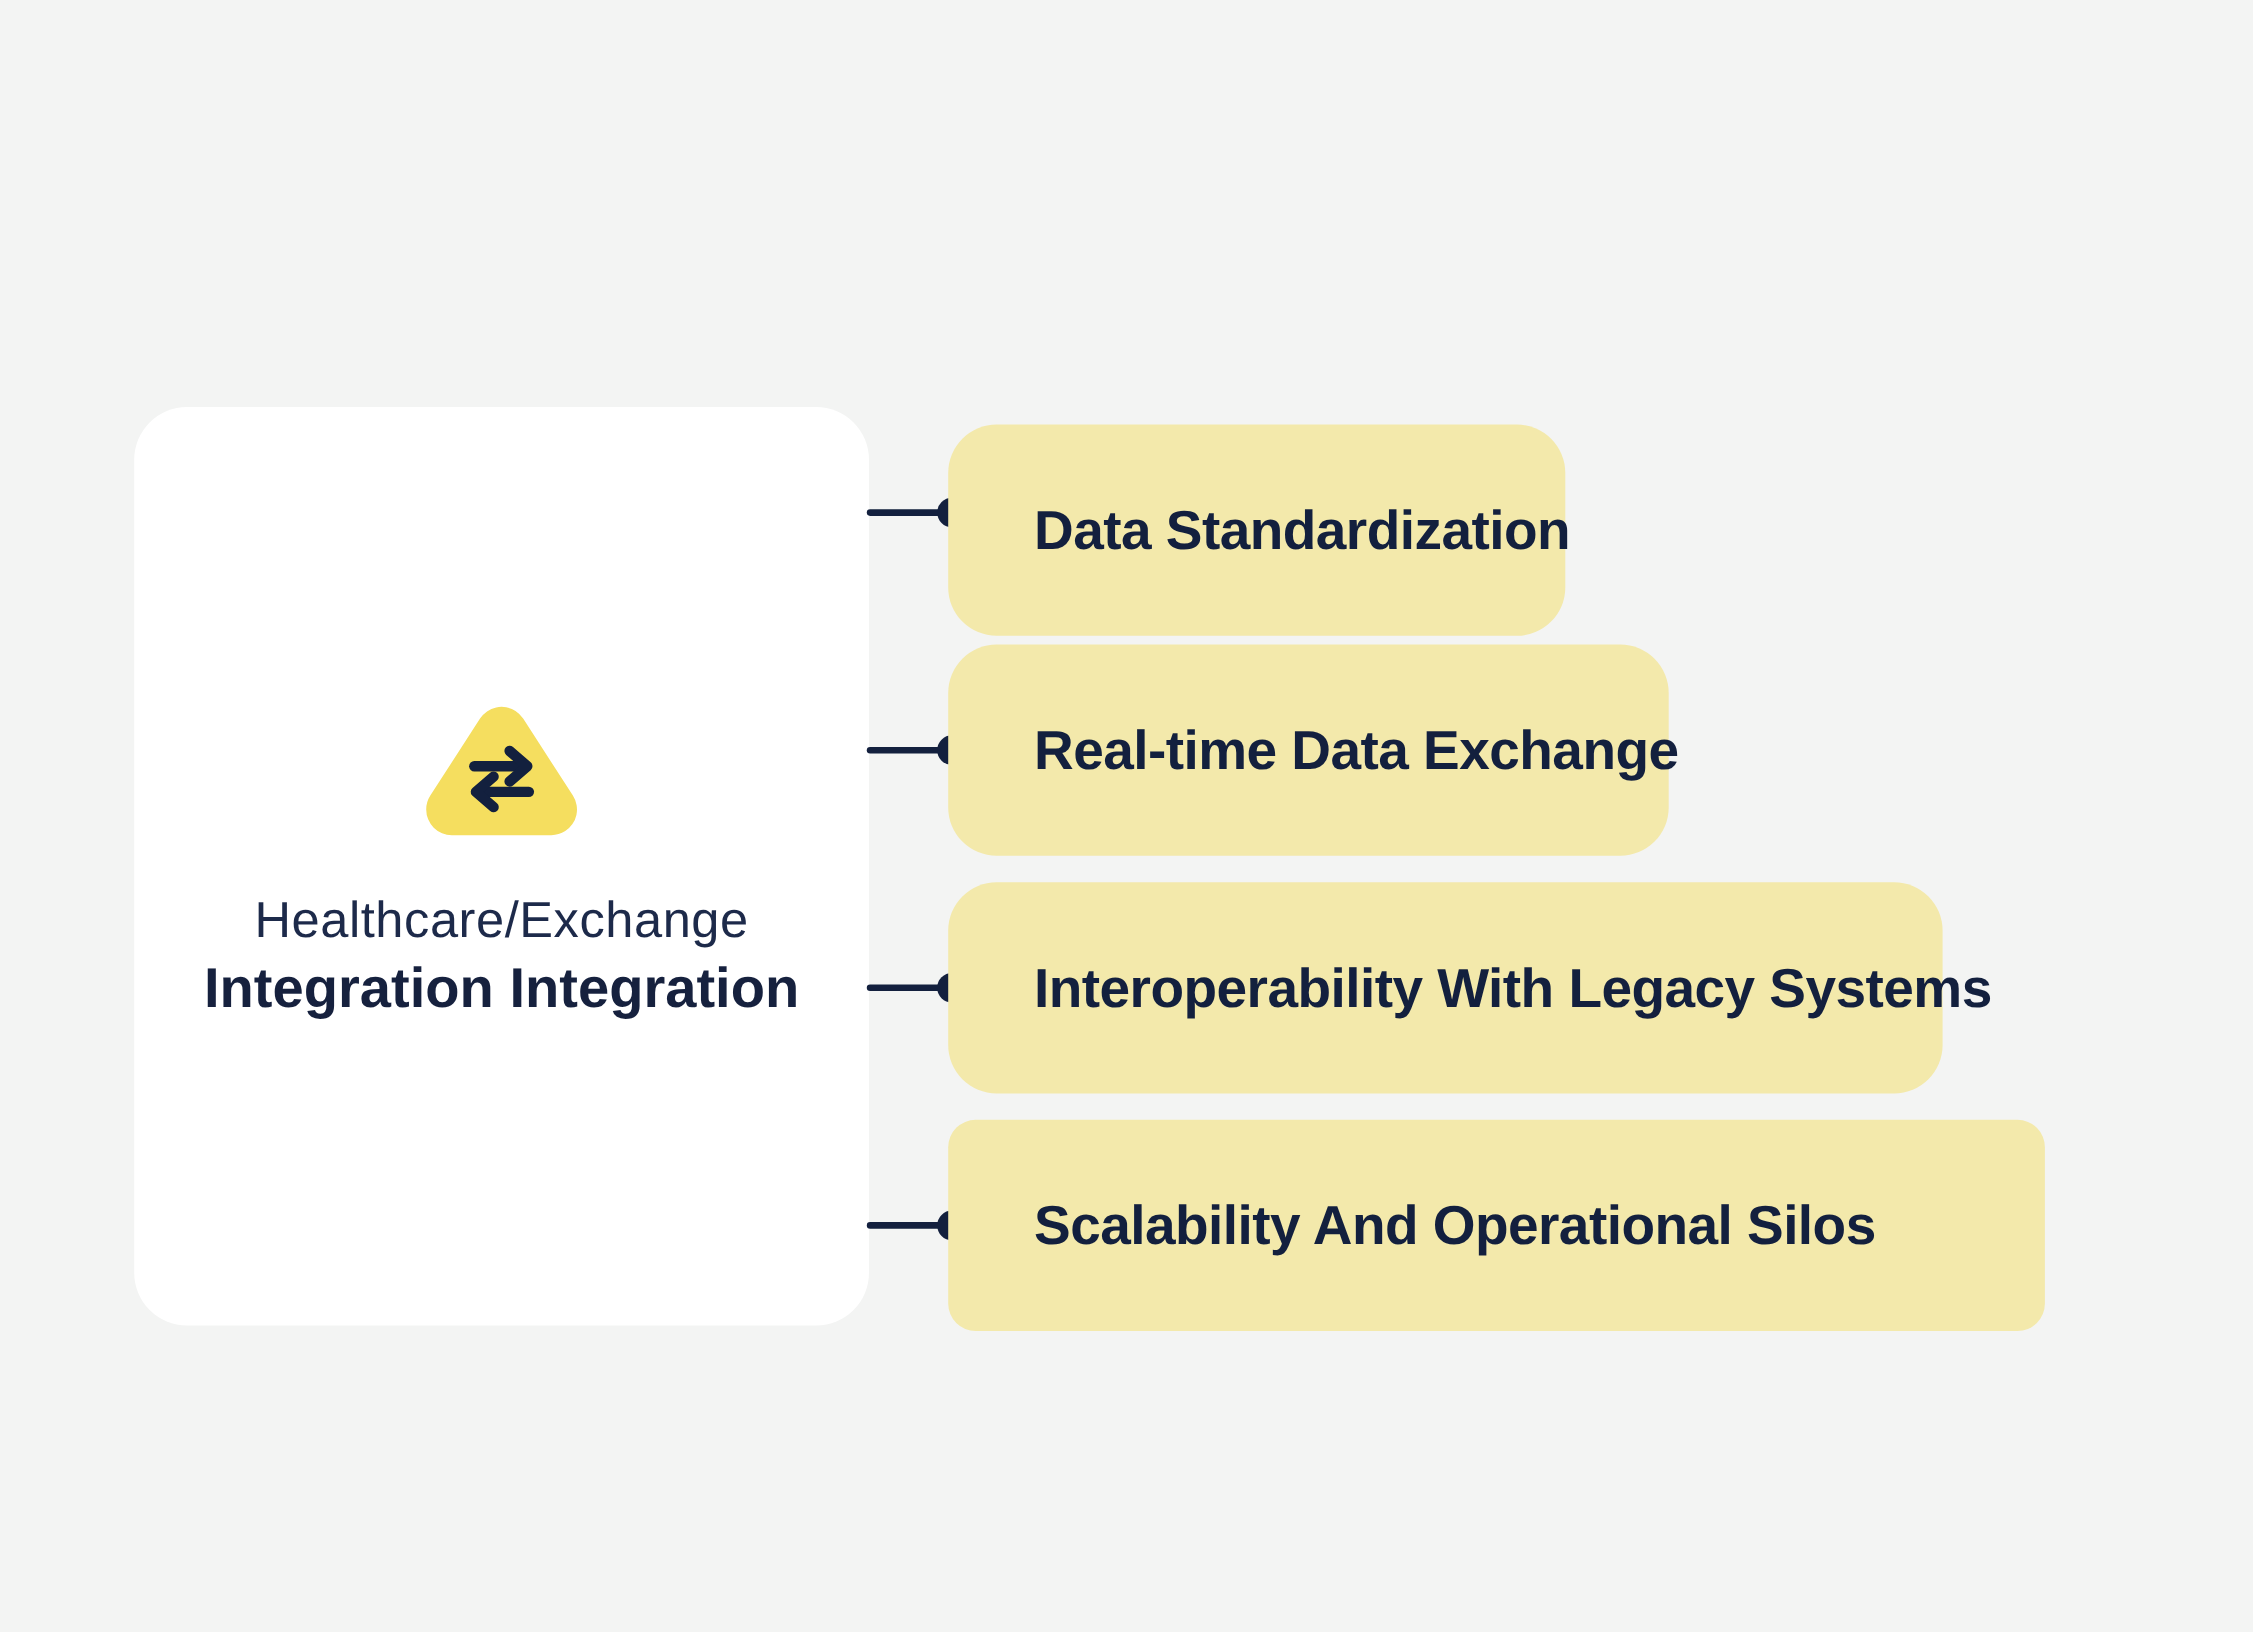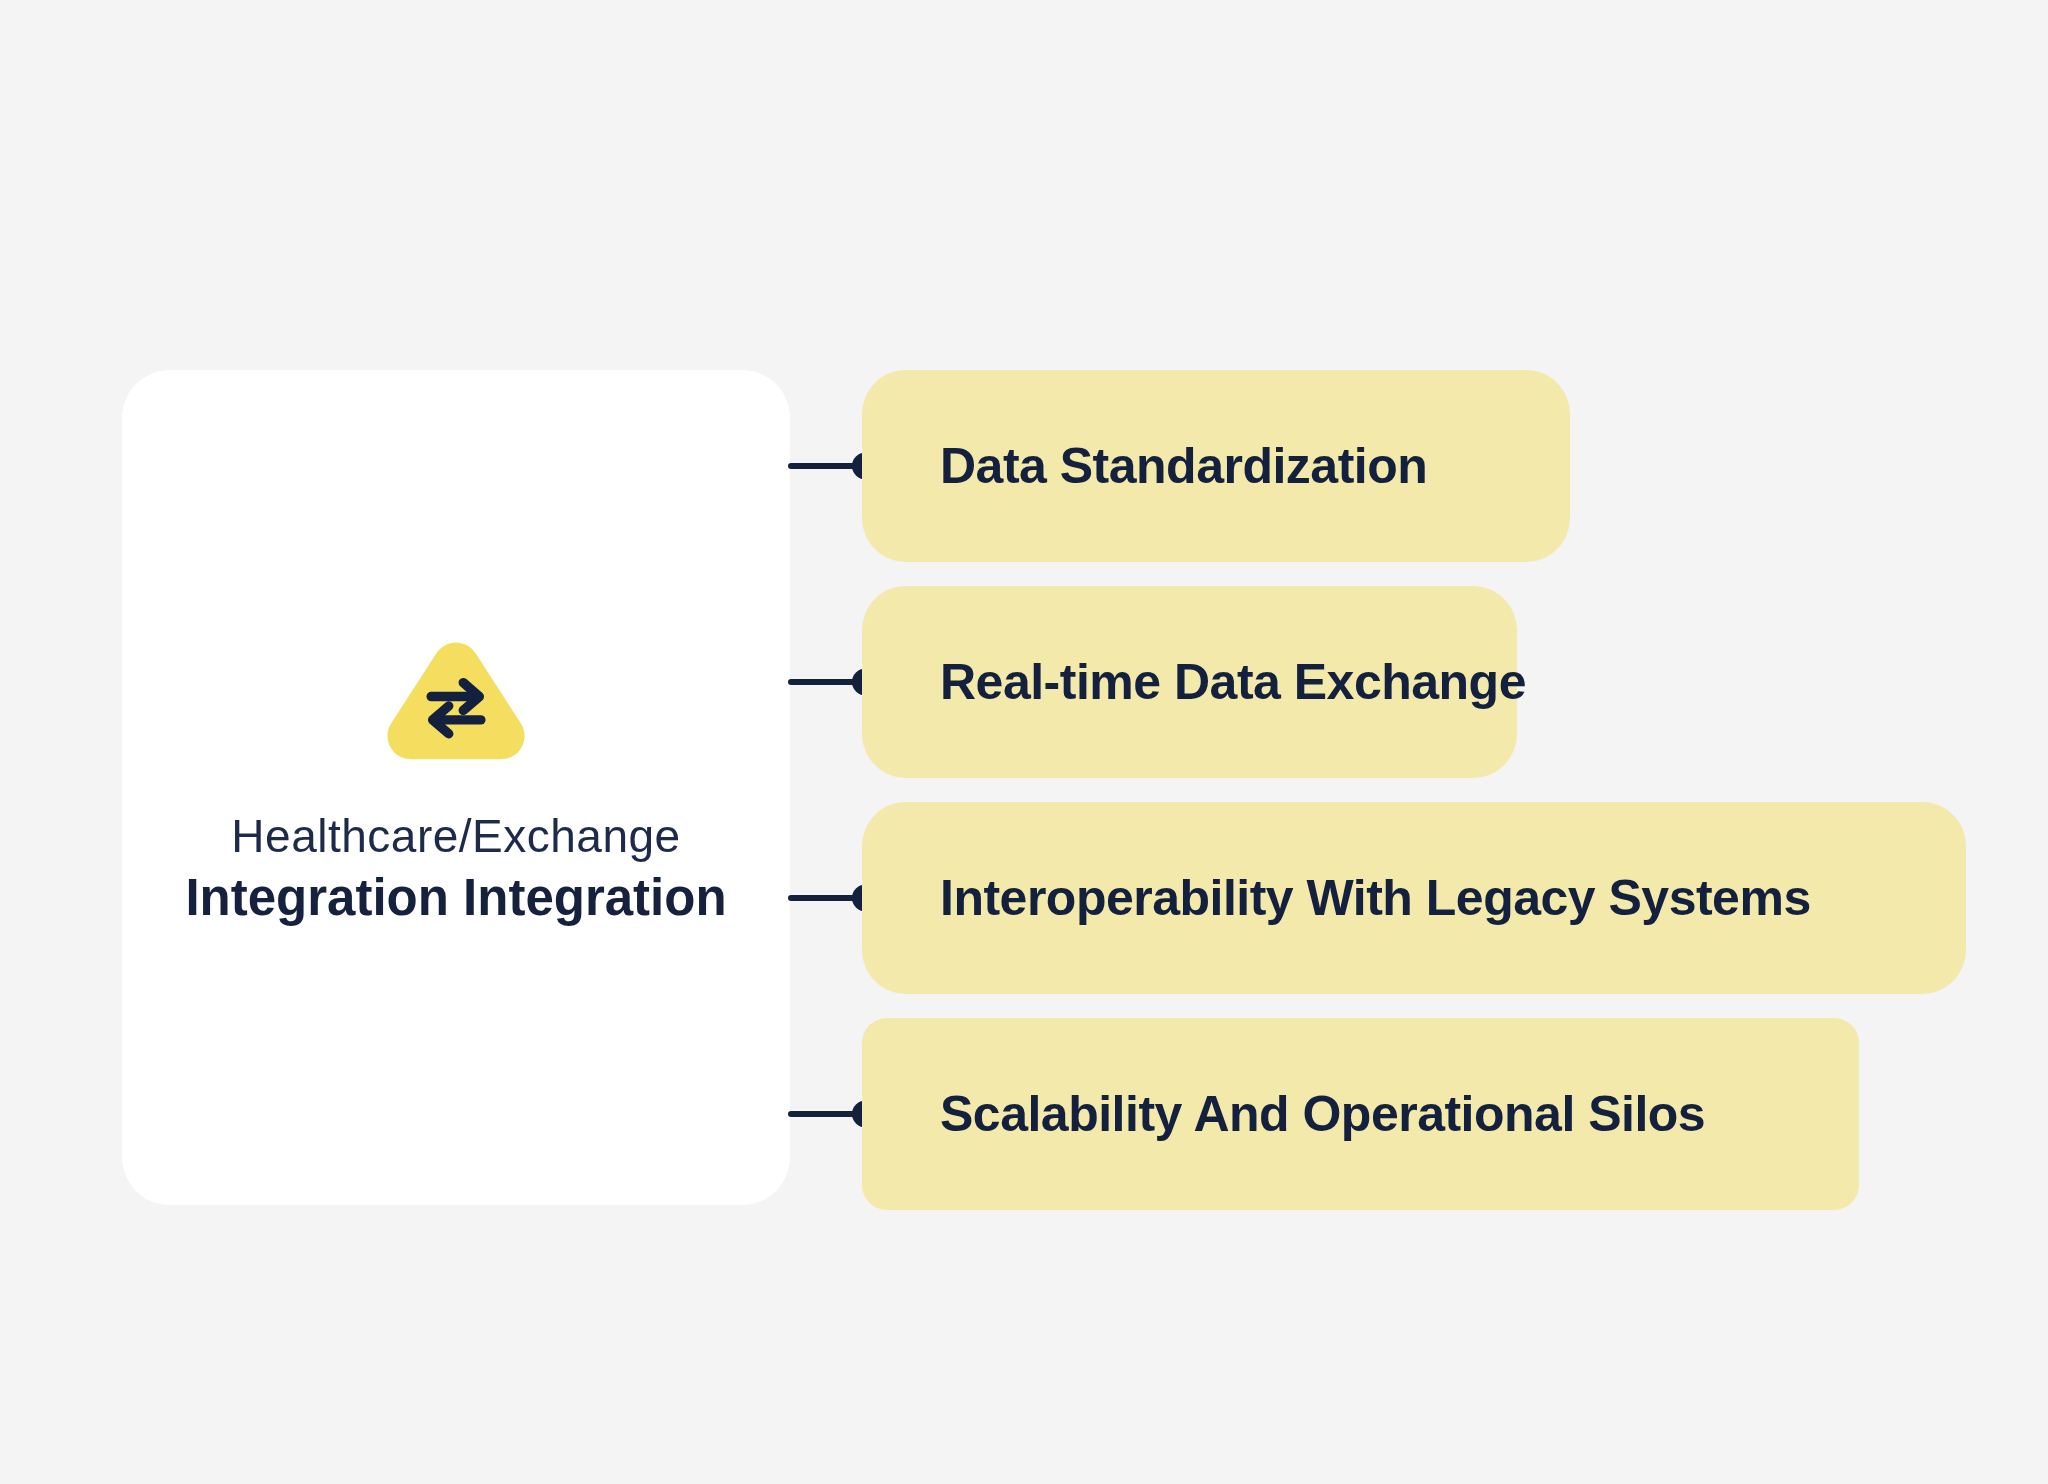--- a/index.html
+++ b/index.html
@@ -85,23 +85,23 @@
     box-sizing: border-box;
     padding-left: 78px;
   }
   .pill-label {
     font-size: 50px;
     font-weight: 700;
     color: #13203E;
     letter-spacing: -0.5px;
     white-space: nowrap;
   }
-  #pill-0 { top: 370px;  width: 708px; text-align: center;  }
+  #pill-0 { top: 386px;  width: 561px; text-align: center;  }
   #pill-1 { top: 586px;  width: 655px;  }
-  #pill-2 { top: 802px;  width: 1104px; }
+  #pill-2 { top: 802px;  width: 904px; }
   #pill-3 { top: 1018px; width: 997px; border-radius: 25px;  }
   #conn-0 { top: 463px;  }
   #conn-1 { top: 679px;  }
   #conn-2 { top: 895px;  }
   #conn-3 { top: 1111px; }
 </style>
 </head>
 <body>
 
 <div class="stage">

